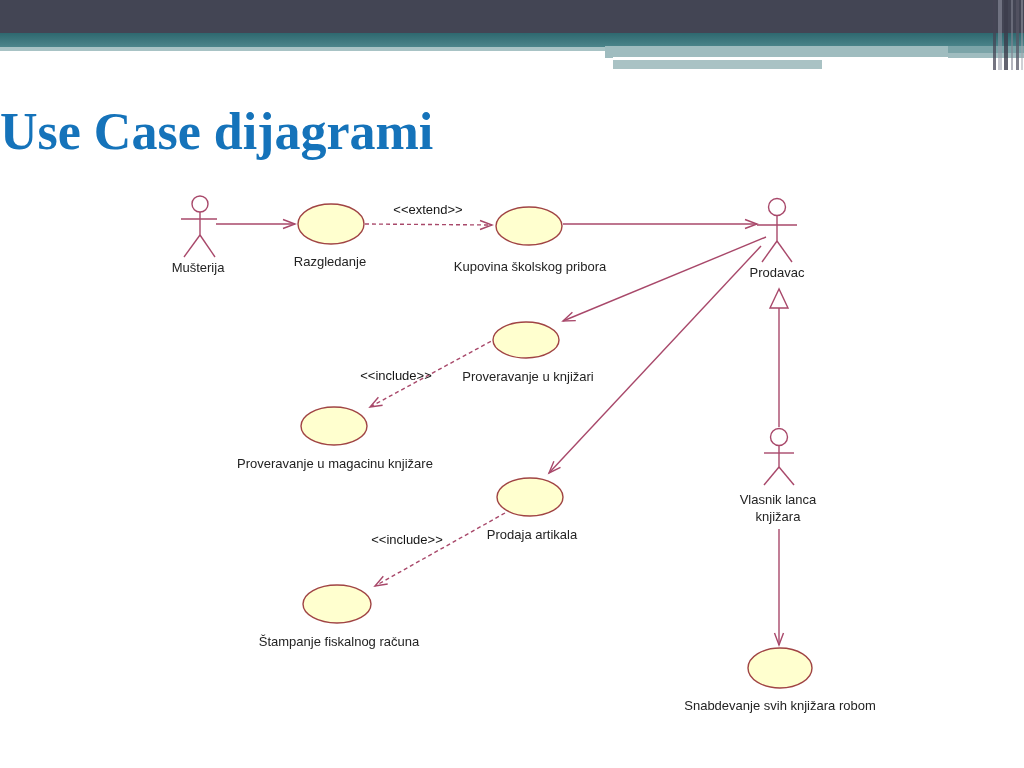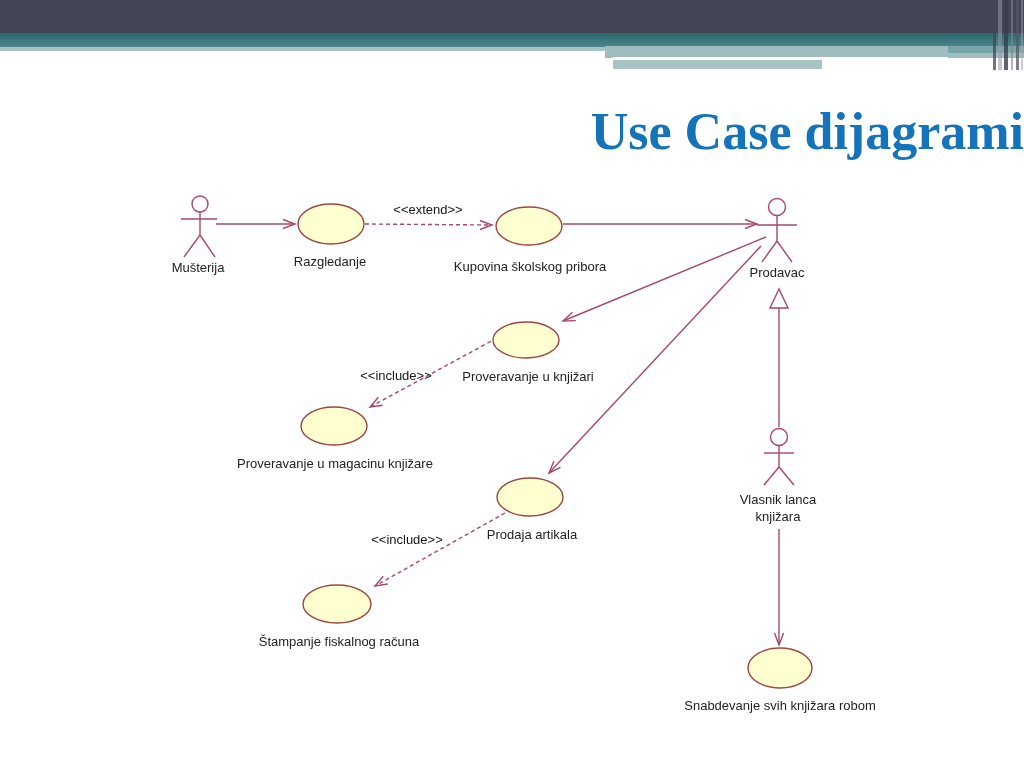--- a/index.html
+++ b/index.html
@@ -16,21 +16,21 @@
   .band-r2{position:absolute;left:613px;top:60px;width:209px;height:9px;background:#a9c2c4;}
   .corner-stripes{position:absolute;right:0;top:0;width:32px;height:70px;}
   .corner-stripes i{position:absolute;top:0;height:70px;display:block;}
   .cs1{left:1px;width:3px;background:rgba(70,70,85,.75);}
   .cs2{left:6px;width:4px;background:rgba(150,152,165,.55);}
   .cs3{left:12px;width:4px;background:rgba(60,60,75,.8);}
   .cs4{left:19px;width:2px;background:rgba(130,132,145,.6);}
   .cs5{left:24px;width:3px;background:rgba(85,85,100,.75);}
   .cs6{left:29px;width:2px;background:rgba(160,162,172,.5);}
   
-  .title{position:absolute;left:0;top:102px;width:1024px;margin:0;text-align:right;
+  .title{position:absolute;left:0;top:102px;width:1024px;margin:0;text-align:left;
          font-family:"Liberation Serif",serif;font-weight:bold;font-size:52px;
          color:#1573ba;letter-spacing:0px;}
   
   svg{position:absolute;left:0;top:0;}
   .ln{stroke:#a8486a;stroke-width:1.4;fill:none;}
   .dash{stroke-dasharray:4 3;}
   .uc{fill:#ffffcf;stroke:#a04444;stroke-width:1.4;}
   .actor circle,.actor line{stroke:#a8486a;stroke-width:1.4;fill:none;}
   .gen-tri{fill:#ffffff;stroke:#a8486a;stroke-width:1.4;}
   text{font-family:"Liberation Sans",sans-serif;font-size:13px;fill:#232323;text-anchor:middle;}

